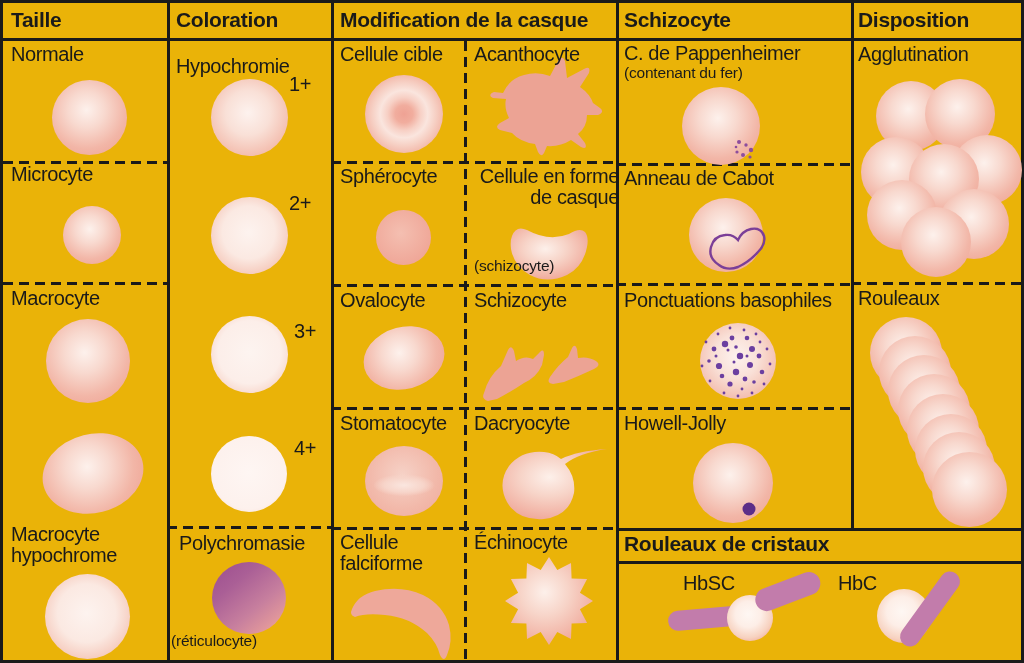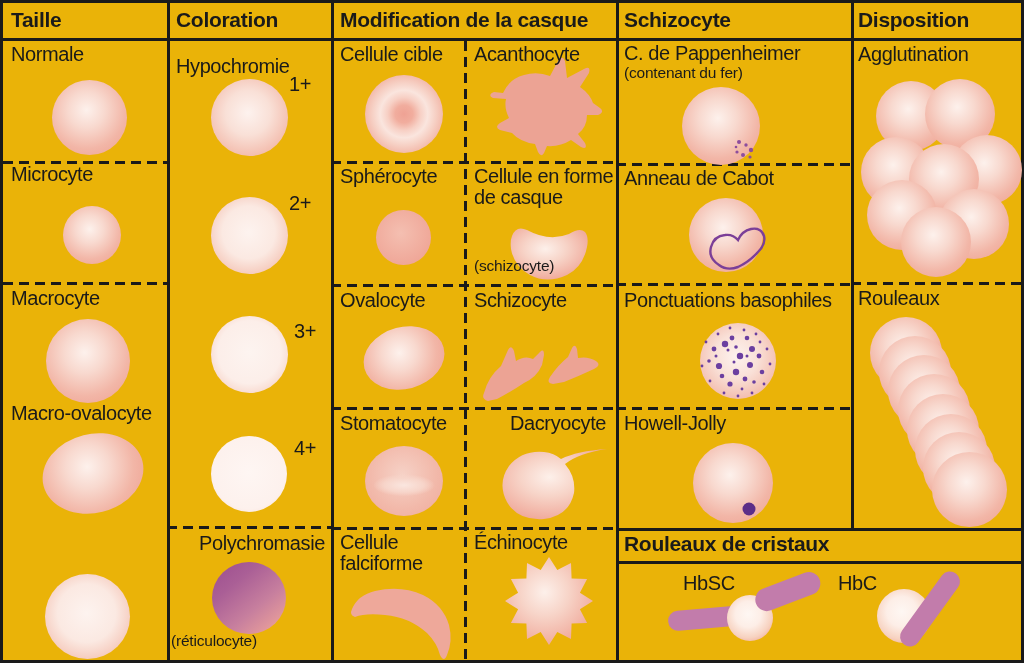--- a/index.html
+++ b/index.html
@@ -56,39 +56,39 @@
   <div class="lbl hdr" style="left:8px;top:6px;">Taille</div>
   <div class="lbl hdr" style="left:173px;top:6px;">Coloration</div>
   <div class="lbl hdr" style="left:337px;top:6px;">Modification de la casque</div>
   <div class="lbl hdr" style="left:621px;top:6px;">Schizocyte</div>
   <div class="lbl hdr" style="left:855px;top:6px;">Disposition</div>
   <div class="lbl hdr" style="left:621px;top:530px;">Rouleaux de cristaux</div>
 
   <div class="lbl" style="left:8px;top:41px;">Normale</div>
   <div class="lbl" style="left:8px;top:161px;">Microcyte</div>
   <div class="lbl" style="left:8px;top:285px;">Macrocyte</div>
-  <div class="lbl" style="left:8px;top:400px;">Macro-ovalocyte</div>
+  <div class="lbl" style="left:8px;top:521px;width:128px;">Macrocyte hypochrome</div>
 
   <div class="lbl" style="left:173px;top:41px;margin-top:12px;">Hypochromie</div>
   <div class="lbl grade" style="left:286px;top:71px;">1+</div>
   <div class="lbl grade" style="left:286px;top:190px;">2+</div>
   <div class="lbl grade" style="left:291px;top:318px;">3+</div>
   <div class="lbl grade" style="left:291px;top:435px;">4+</div>
-  <div class="lbl" style="left:176px;top:530px;margin-left:20px;">Polychromasie</div>
+  <div class="lbl" style="left:176px;top:530px;">Polychromasie</div>
   <div class="lbl note" style="left:168px;top:630px;">(réticulocyte)</div>
 
   <div class="lbl" style="left:337px;top:41px;">Cellule cible</div>
   <div class="lbl" style="left:471px;top:41px;">Acanthocyte</div>
   <div class="lbl" style="left:337px;top:163px;">Sphérocyte</div>
-  <div class="lbl" style="left:471px;top:163px;width:145px;">Cellule en forme de casque</div>
+  <div class="lbl" style="left:471px;top:163px;width:145px;text-align:right;">Cellule en forme de casque</div>
   <div class="lbl note" style="left:471px;top:207px;margin-top:48px;">(schizocyte)</div>
   <div class="lbl" style="left:337px;top:287px;">Ovalocyte</div>
   <div class="lbl" style="left:471px;top:287px;">Schizocyte</div>
   <div class="lbl" style="left:337px;top:410px;">Stomatocyte</div>
-  <div class="lbl" style="left:471px;top:410px;margin-left:36px;">Dacryocyte</div>
+  <div class="lbl" style="left:471px;top:410px;">Dacryocyte</div>
   <div class="lbl" style="left:337px;top:529px;width:100px;">Cellule falciforme</div>
   <div class="lbl" style="left:471px;top:529px;">Échinocyte</div>
 
   <div class="lbl" style="left:621px;top:40px;">C. de Pappenheimer</div>
   <div class="lbl note" style="left:621px;top:62px;">(contenant du fer)</div>
   <div class="lbl" style="left:621px;top:165px;">Anneau de Cabot</div>
   <div class="lbl" style="left:621px;top:287px;">Ponctuations basophiles</div>
   <div class="lbl" style="left:621px;top:410px;">Howell-Jolly</div>
 
   <div class="lbl" style="left:855px;top:41px;">Agglutination</div>

